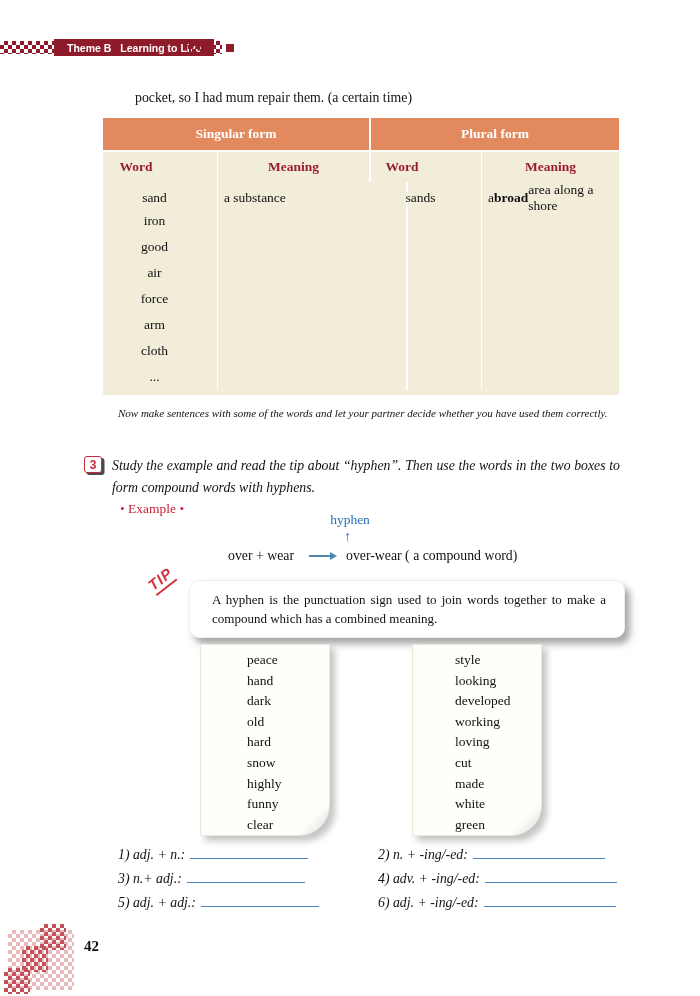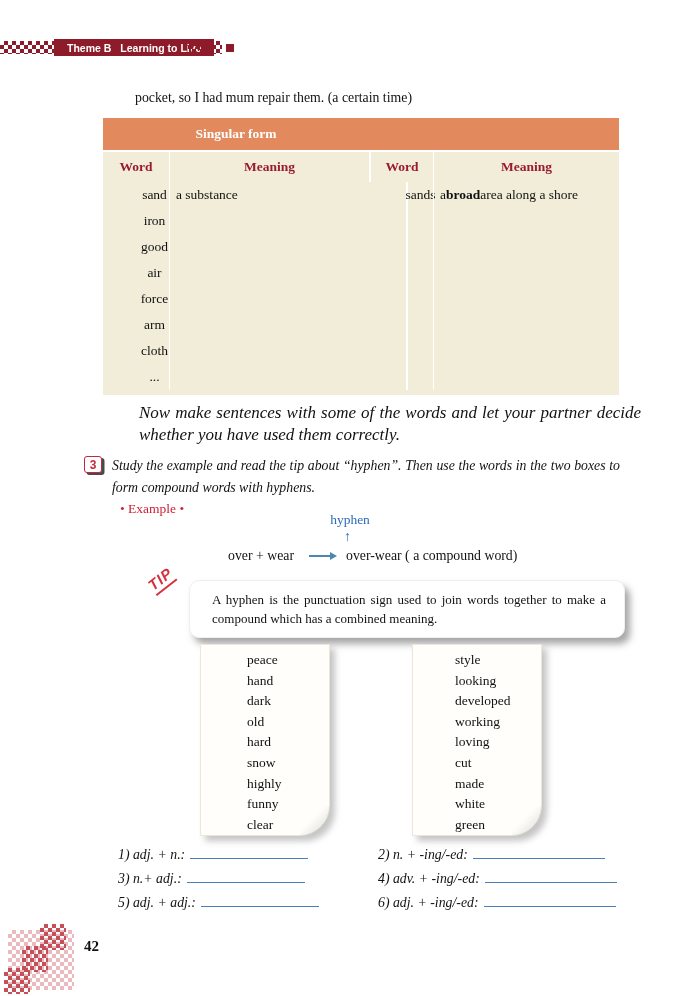--- a/index.html
+++ b/index.html
@@ -38,25 +38,25 @@
   .thead-group{display:grid;grid-template-columns:266px 250px;height:34px;background:var(--header-orange);border-bottom:2px solid #fff;}
   .thead-group .cell{display:flex;align-items:center;justify-content:center;color:#fff;font-weight:bold;}
   .thead-group .cell + .cell{border-left:2px solid #fff;}
   .thead-cols{display:grid;grid-template-columns:66px 200px 64px 186px;height:30px;background:var(--table-cream);color:var(--accent-red);font-weight:bold;}
   .thead-cols .cell{display:flex;align-items:center;justify-content:center;}
   .table-body{background:var(--table-cream);padding-bottom:5px;}
   .trow{display:grid;grid-template-columns:66px 200px 64px 186px;height:26px;}
   .trow .cell{display:flex;align-items:center;}
   .c-word,.c-pword{justify-content:center;margin-left:37px;}
   .c-meaning,.c-pmeaning{justify-content:flex-start;padding-left:6px;}
-  .sep1{border-left:1px solid #fff;}
+  .sep1{border-left:1px solid #fff;margin-left:48px;}
   .sep2{border-left:2px solid #fff;}
 
   
-  .note{position:absolute;left:118px;top:402px;width:502px;font-style:italic;font-size:17px;line-height:22px;text-align:justify;margin-left:21px;}
+  .note{position:absolute;left:118px;top:402px;width:502px;font-style:italic;font-size:11px;line-height:22px;text-align:justify;}
 
   
   .ex3-marker{position:absolute;left:84px;top:456px;width:18px;height:17px;background:#fff;border:1.6px solid var(--marker-red);border-radius:3px;color:var(--marker-red);font-family:"Liberation Sans", sans-serif;font-size:12px;font-weight:bold;display:flex;align-items:center;justify-content:center;box-shadow:2.5px 2px 0 #4a4a4a;}
   .ex3-instruction{position:absolute;left:112px;top:455px;width:508px;font-style:italic;font-size:13.8px;line-height:22px;text-align:justify;}
   .example-label{position:absolute;left:120px;top:501px;color:#cc2236;font-size:13.5px;}
 
   .hyphen-label{position:absolute;left:320px;top:512px;width:60px;text-align:center;color:var(--blue);font-size:13.5px;}
   .up-arrow{position:absolute;left:344px;top:530px;color:var(--blue);font-size:14px;line-height:1;}
   .formula{position:absolute;left:228px;top:548px;display:flex;align-items:center;gap:15px;font-size:13.8px;}
   .arrow-right{position:relative;display:inline-block;width:22px;height:2px;background:#4b87b0;}
@@ -95,20 +95,21 @@
     <span>Learning to Live</span>
   </div>
   <div class="checker ck-top-right"></div>
   <div class="checker ck-dot"></div>
 
   <div class="intro-line">pocket, so I had mum repair them. (a certain time)</div>
 
   <div class="vtable">
     <div class="thead-group">
       <div class="cell">Singular form</div>
+      <div class="cell">Plural form</div>
     </div>
     <div class="thead-cols">
       <div class="cell">Word</div>
       <div class="cell sep1">Meaning</div>
       <div class="cell sep2">Word</div>
       <div class="cell sep1">Meaning</div>
     </div>
     <div class="table-body">
         <div class="trow">
           <div class="cell c-word">sand</div>

